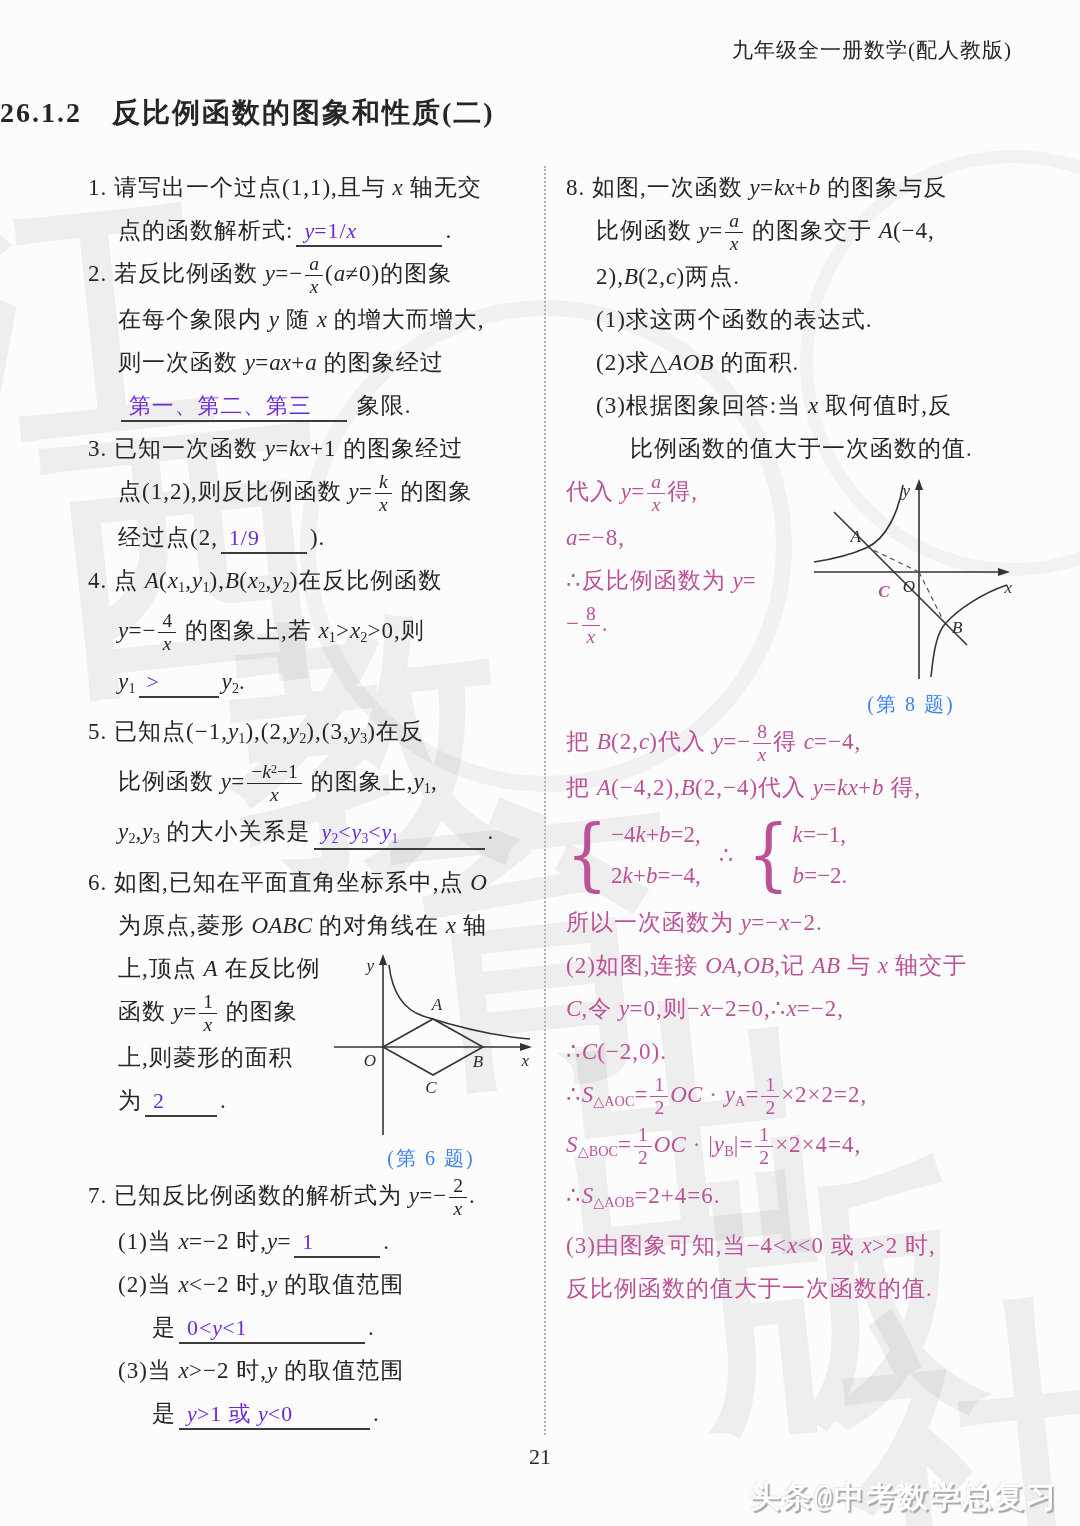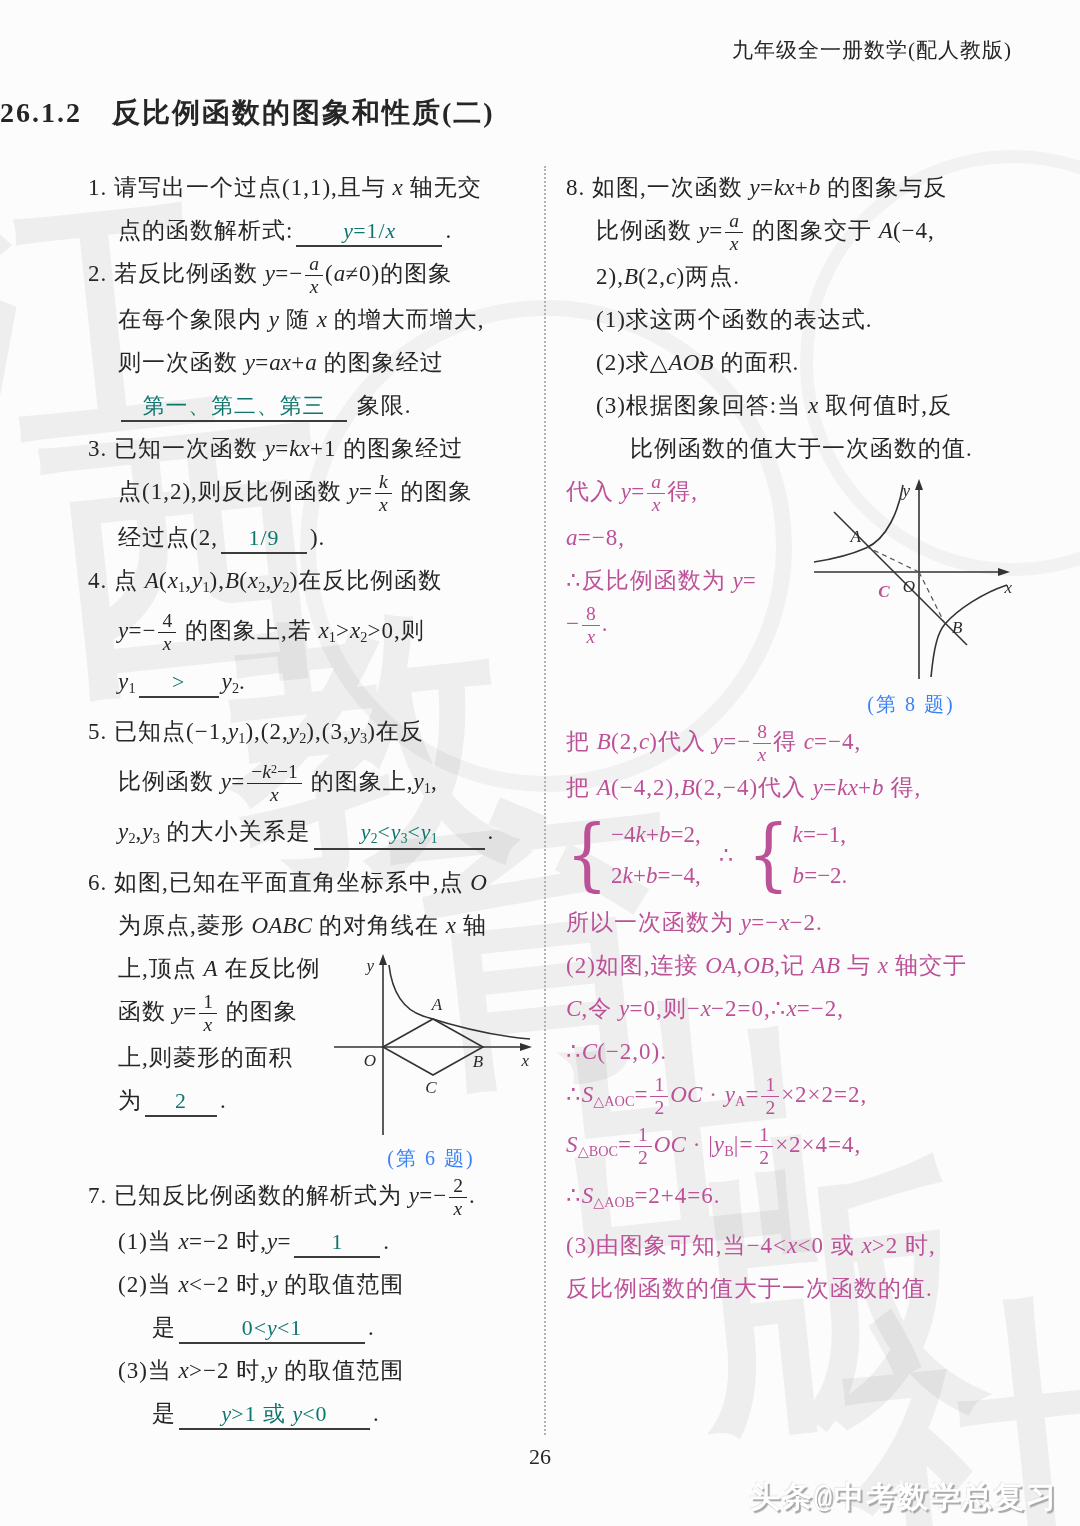--- a/index.html
+++ b/index.html
@@ -37,22 +37,22 @@
   .ln.ind{padding-left:30px;}
   .ln.ind2{padding-left:64px;}
   .pink .ln, .pink{color:#bc5198;}
   i{font-style:italic;letter-spacing:0.2px;}
   sub{font-size:0.62em;vertical-align:-0.3em;letter-spacing:0;}
   sup{font-size:0.62em;vertical-align:0.45em;letter-spacing:0;}
   .frac{display:inline-block;vertical-align:-0.62em;text-align:center;font-size:0.85em;
         line-height:1.12;letter-spacing:0;padding:0 2px;}
   .fnum,.fden{display:block;padding:0 4px;}
   .fden{border-top:1.7px solid currentColor;}
-  .blank{display:inline-block;min-width:70px;border-bottom:2px solid #3c3c3c;text-align:center;
-         color:#0f766e;line-height:1.25;padding:0 8px;margin:0 3px;font-size:0.95em;}
+  .blank{display:inline-block;min-width:70px;border-bottom:2px solid #3c3c3c;text-align:left;
+         color:#6d28d9;line-height:1.25;padding:0 8px;margin:0 3px;font-size:0.95em;}
   
   .sysrow{display:flex;align-items:center;margin:5px 0;font-size:23px;}
   .sysgrp{display:flex;align-items:center;}
   .brace{font-size:66px;line-height:0.85;transform:scaleY(1.2);display:inline-block;
          margin-right:3px;font-family:"DejaVu Serif",serif;}
   .sysline{line-height:41px;white-space:nowrap;}
   .sysmid{margin:0 14px 0 18px;}
   
   .fwrap{overflow:hidden;}
   .fright{float:right;width:218px;margin:2px 0 2px 8px;text-align:center;}
@@ -220,16 +220,16 @@
           <div class="ln">∴<i>S</i><sub>△AOC</sub>=<span class="frac"><span class="fnum">1</span><span class="fden">2</span></span><i>OC</i> · <i>y</i><sub>A</sub>=<span class="frac"><span class="fnum">1</span><span class="fden">2</span></span>×2×2=2,</div>
           <div class="ln"><i>S</i><sub>△BOC</sub>=<span class="frac"><span class="fnum">1</span><span class="fden">2</span></span><i>OC</i> · |<i>y</i><sub>B</sub>|=<span class="frac"><span class="fnum">1</span><span class="fden">2</span></span>×2×4=4,</div>
           <div class="ln">∴<i>S</i><sub>△AOB</sub>=2+4=6.</div>
           <div class="ln">(3)由图象可知,当−4&lt;<i>x</i>&lt;0 或 <i>x</i>&gt;2 时,</div>
           <div class="ln">反比例函数的值大于一次函数的值.</div>
         </div>
     </div>
 
   </div>
 
-  <div class="pagenum">26</div>
+  <div class="pagenum">21</div>
   <div class="footer-wm">头条@中考数学总复习</div>
 
 </div>
 
 </body></html>

